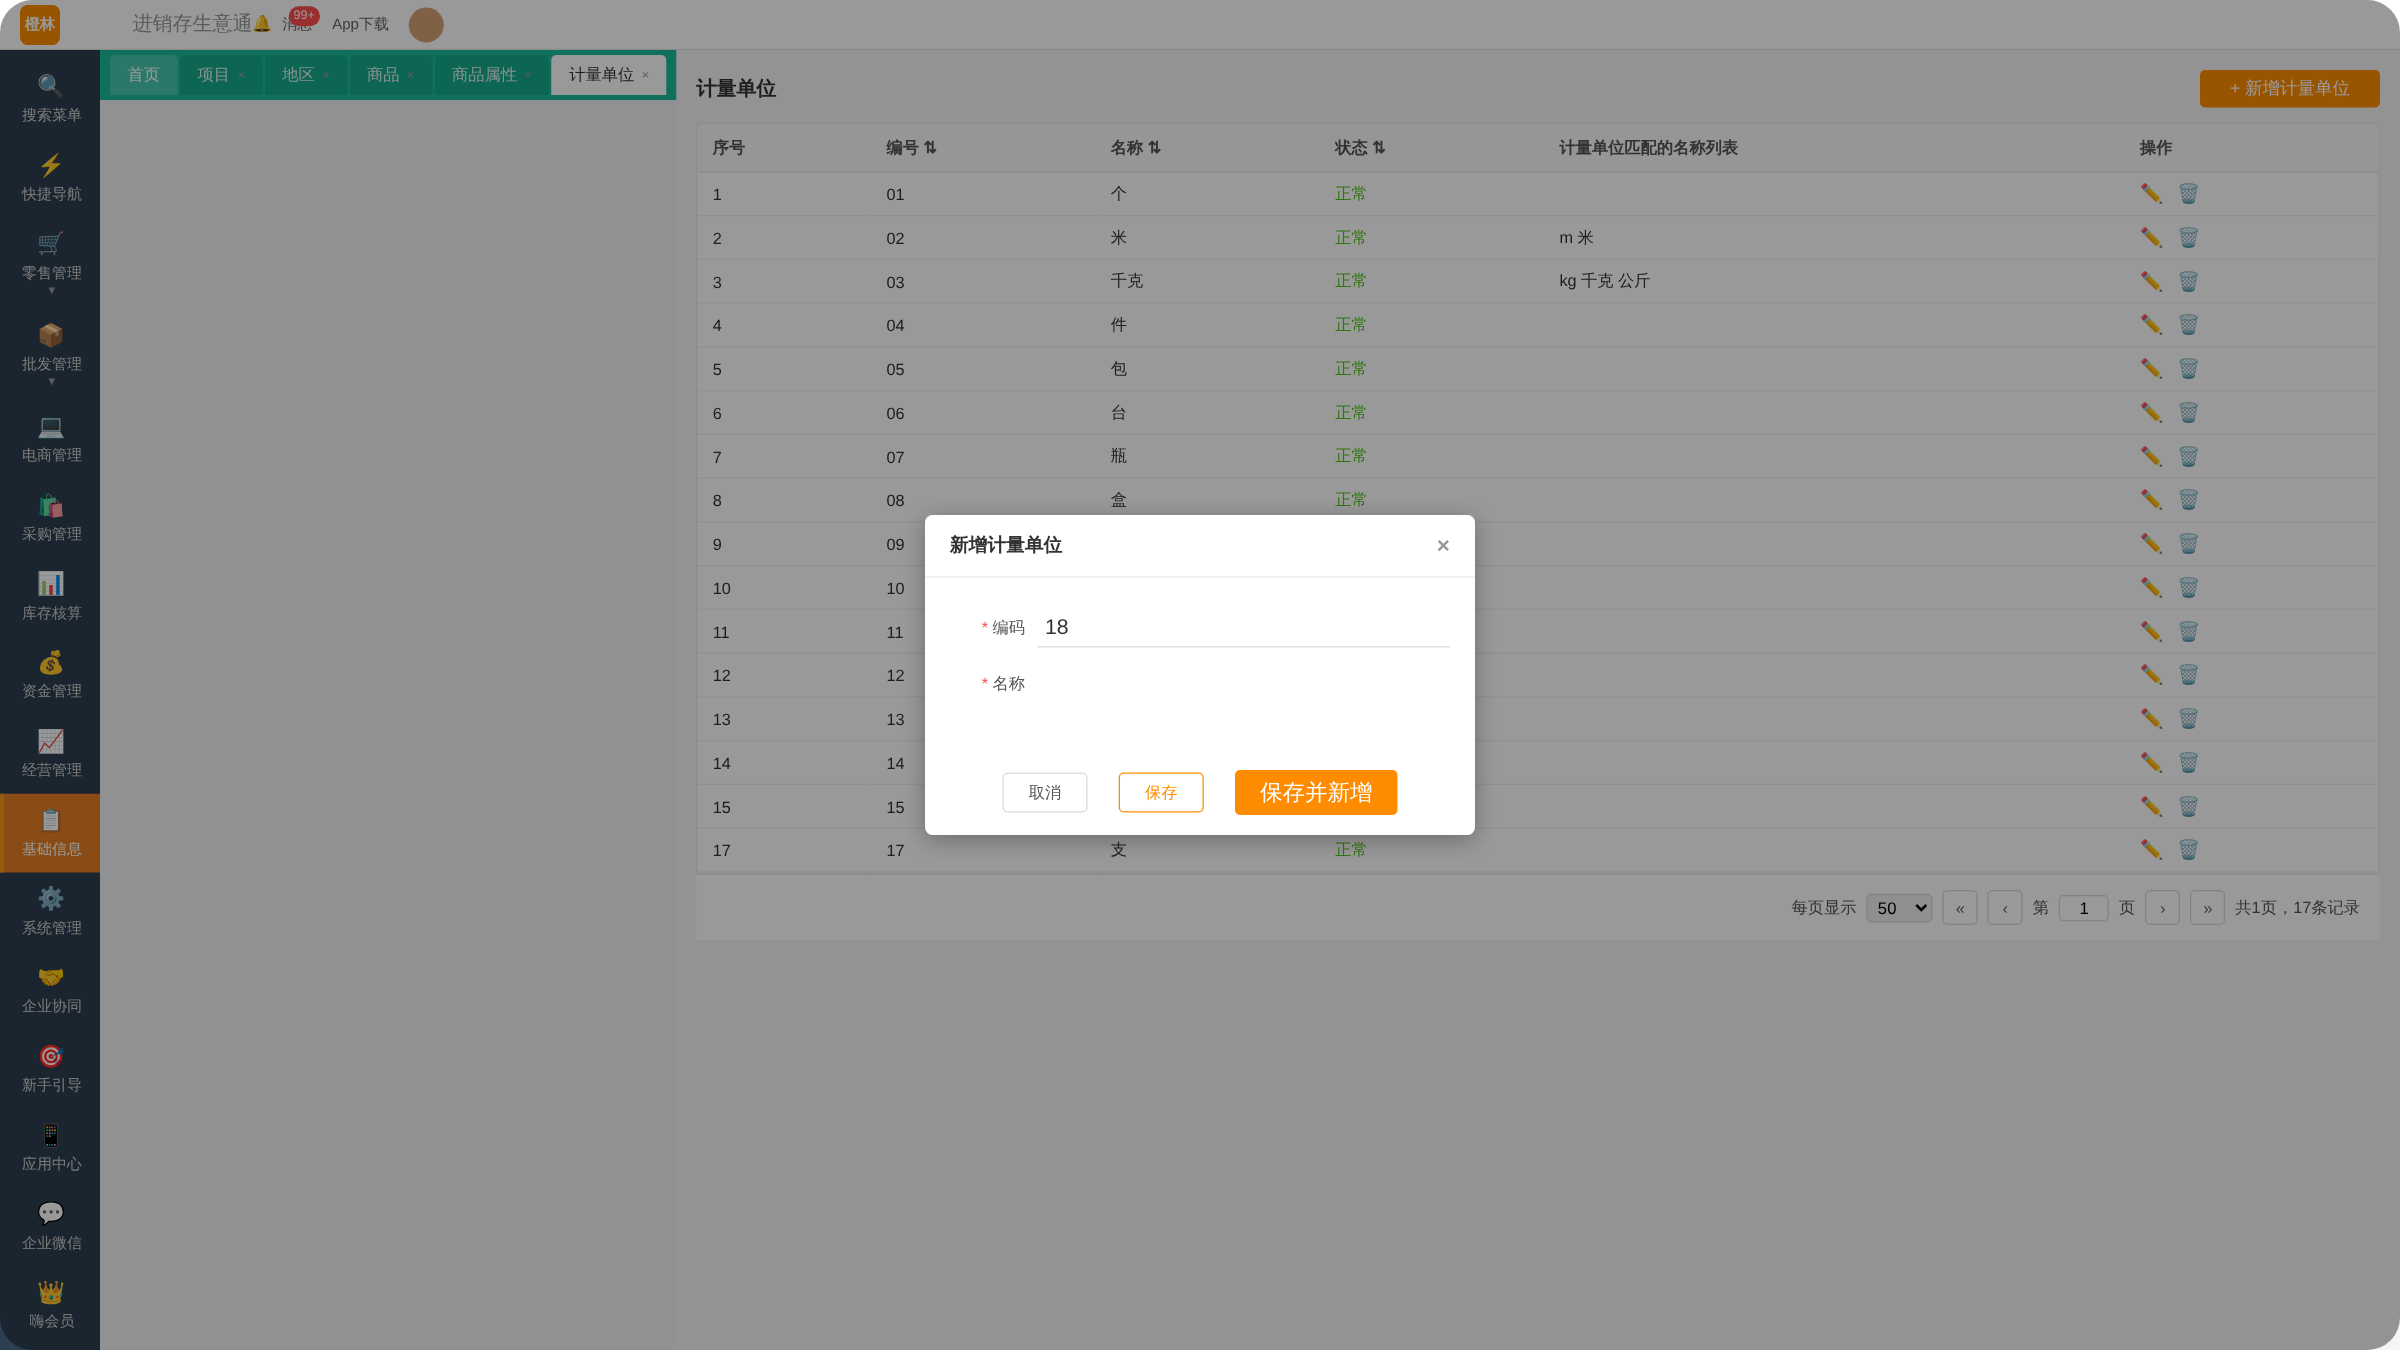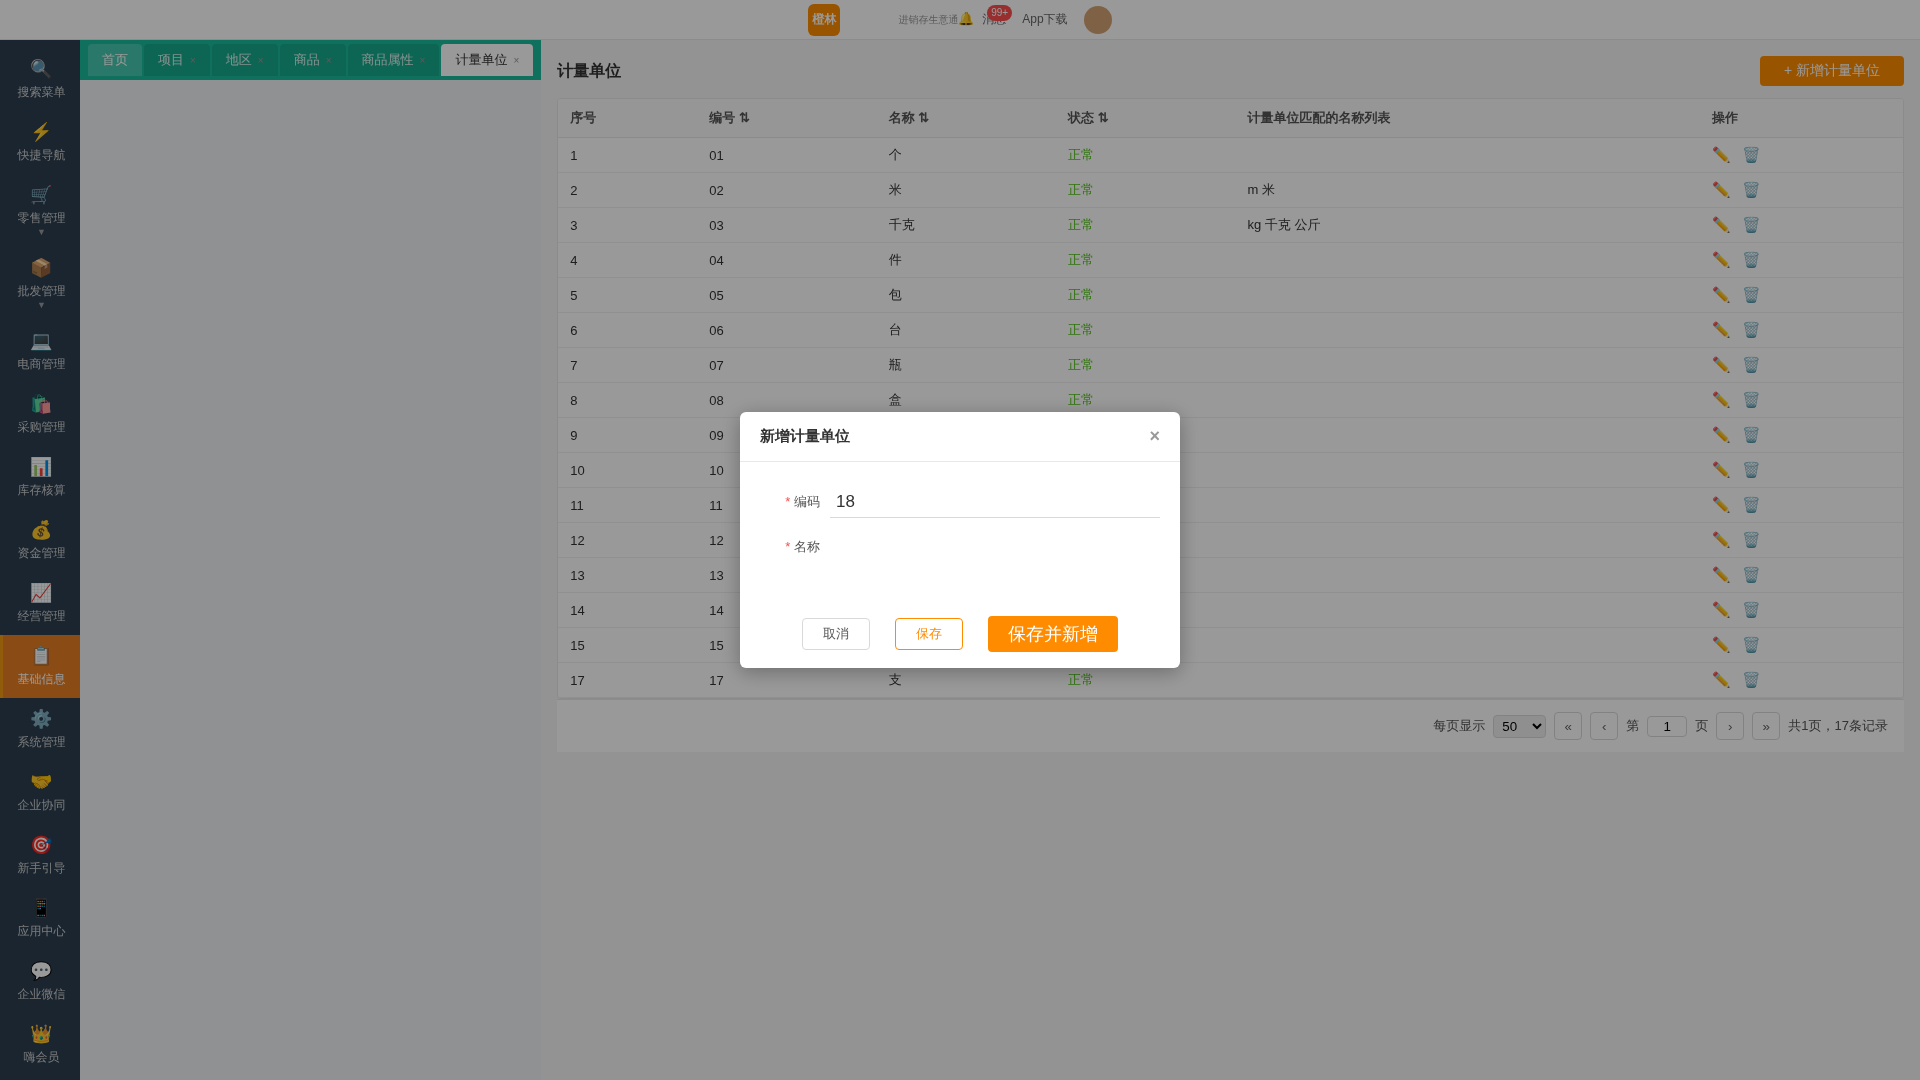--- a/index.html
+++ b/index.html
@@ -4,21 +4,21 @@
   <style>
     * { margin: 0; padding: 0; box-sizing: border-box; }
     body { font-family: 'Microsoft YaHei', Arial, sans-serif; font-size: 13px; background: #f0f2f5; width: 1920px; height: 1080px; overflow: hidden; }
 
     
     .top-bar {
       height: 40px;
       background: #fff;
       display: flex;
       align-items: center;
-      justify-content: center;
+      justify-content: flex-start;
       padding: 0 16px;
       border-bottom: 1px solid #e8e8e8;
     }
     .top-bar-left { display: flex; align-items: center; gap: 10px; }
     .logo-area { display: flex; align-items: center; gap: 6px; width: 80px; }
     .logo-icon { width: 32px; height: 32px; background: #ff8c00; border-radius: 6px; display: flex; align-items: center; justify-content: center; color: white; font-weight: bold; font-size: 12px; }
     .top-bar-right { display: flex; align-items: center; gap: 16px; }
     .notification-btn { position: relative; cursor: pointer; color: #666; }
     .badge { position: absolute; top: -6px; right: -6px; background: #ff4d4f; color: white; font-size: 10px; border-radius: 8px; padding: 0 4px; min-width: 16px; text-align: center; line-height: 16px; }
     .app-download { color: #666; cursor: pointer; font-size: 12px; }
@@ -102,20 +102,21 @@
     .pagination select { border: 1px solid #d9d9d9; padding: 2px 4px; border-radius: 4px; }
     .pagination .page-btn { width: 28px; height: 28px; border: 1px solid #d9d9d9; background: #fff; border-radius: 4px; cursor: pointer; display: flex; align-items: center; justify-content: center; color: #666; }
     .pagination .page-input { width: 40px; border: 1px solid #d9d9d9; text-align: center; padding: 2px; border-radius: 4px; }
 
     
     .modal-overlay {
       position: fixed; top: 0; left: 0; right: 0; bottom: 0;
       background: rgba(0,0,0,0.4);
       display: flex; align-items: center; justify-content: center;
       z-index: 1000;
+      border-radius: 26px;
     }
     .modal {
       background: #fff;
       border-radius: 6px;
       width: 440px;
       box-shadow: 0 4px 20px rgba(0,0,0,0.3);
       overflow: hidden;
     }
     .modal-header {
       display: flex; align-items: center; justify-content: space-between;
@@ -152,21 +153,21 @@
     .arrow-icon { font-size: 10px; color: #999; }
   </style>
 </head>
 <body>
 
 <div class="top-bar">
   <div class="top-bar-left">
     <div class="logo-area">
       <div class="logo-icon">橙林</div>
     </div>
-    <span style="font-size:10px;color:#999;">进销存生意通</span>
+    <span style="font-size:16px;color:#999;">进销存生意通</span>
   </div>
   <div class="top-bar-right">
     <div class="notification-btn">
       <span>🔔</span>
       <span class="badge">99+</span>
       <span style="font-size:12px;color:#666;margin-left:4px;">消息</span>
     </div>
     <div class="app-download">App下载</div>
     <div class="user-avatar"></div>
   </div>

